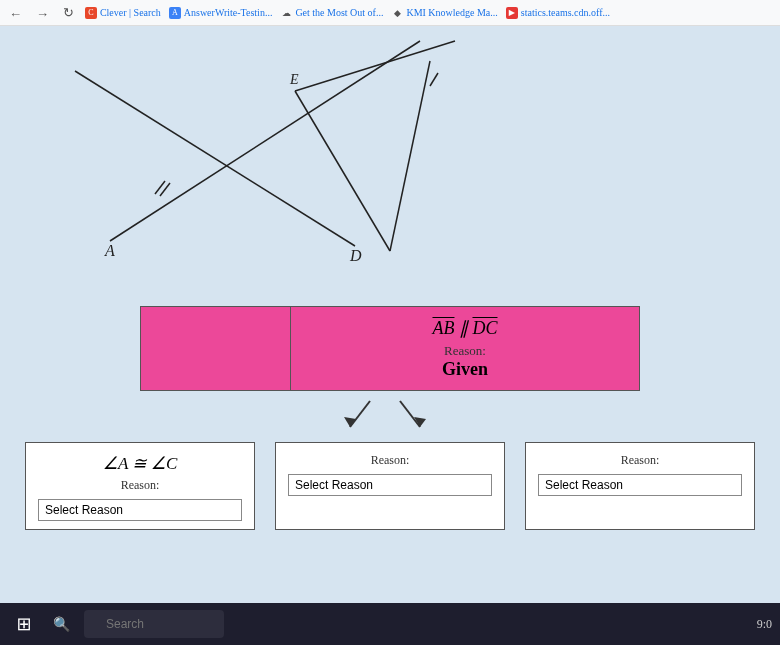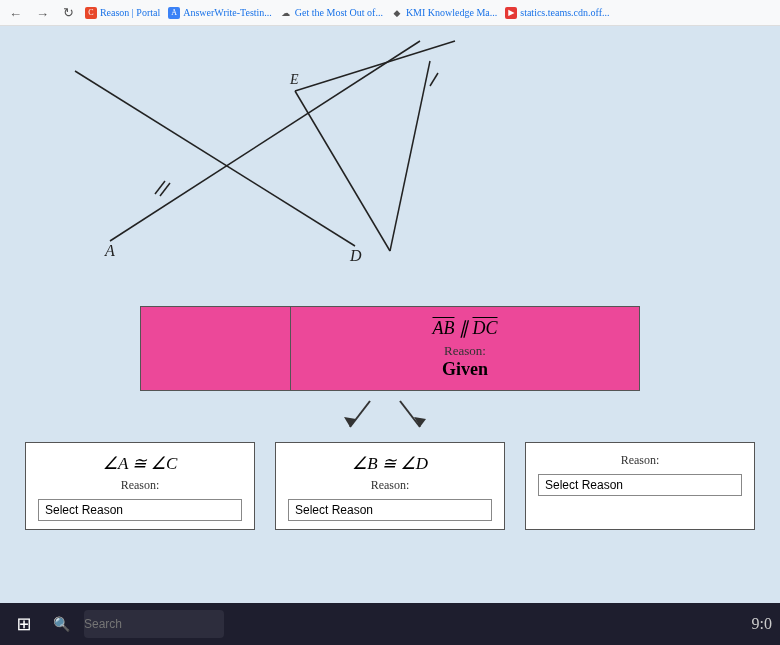--- a/index.html
+++ b/index.html
@@ -210,32 +210,32 @@
       color: white;
       font-size: 18px;
     }
 
     .taskbar-search {
       background: #2d2d3d;
       border: none;
       border-radius: 4px;
       color: #ccc;
       font-size: 12px;
-      padding: 4px 0;
+      padding: 4px 22px;
       width: 140px;
       height: 28px;
     }
 
     .taskbar-right {
       margin-left: auto;
       display: flex;
       align-items: center;
       gap: 6px;
       color: #ccc;
-      font-size: 16px;
+      font-size: 12px;
     }
 
     .taskbar-icon {
       width: 28px;
       height: 28px;
       display: flex;
       align-items: center;
       justify-content: center;
       color: #aaa;
       font-size: 14px;
@@ -251,21 +251,21 @@
 </head>
 <body>
 
 <div class="nav-bar">
   <button class="nav-btn">←</button>
   <button class="nav-btn">→</button>
   <button class="nav-btn">↻</button>
 
   <span class="nav-link">
     <span class="nav-link-icon clever-icon">C</span>
-    <span>Reason | Portal</span>
+    <span>Clever | Search</span>
   </span>
 
   <span class="nav-link">
     <span class="nav-link-icon answer-icon">A</span>
     <span>AnswerWrite-Testin...</span>
   </span>
 
   <span class="nav-link">
     <span class="nav-link-icon get-icon">☁</span>
     <span>Get the Most Out of...</span>
@@ -347,21 +347,20 @@
             <option>Given</option>
             <option>Alternate Interior Angles</option>
             <option>Corresponding Angles</option>
             <option>Vertical Angles</option>
             <option>AIA Theorem</option>
           </select>
         </div>
       </div>
 
       <div class="proof-box">
-        <div class="box-statement">∠B ≅ ∠D</div>
         <div class="box-reason-label">Reason:</div>
         <div class="box-select-row">
           <select class="box-select">
             <option value="">Select Reason</option>
             <option>Given</option>
             <option>Alternate Interior Angles</option>
             <option>Corresponding Angles</option>
             <option>Vertical Angles</option>
             <option>AIA Theorem</option>
           </select>

